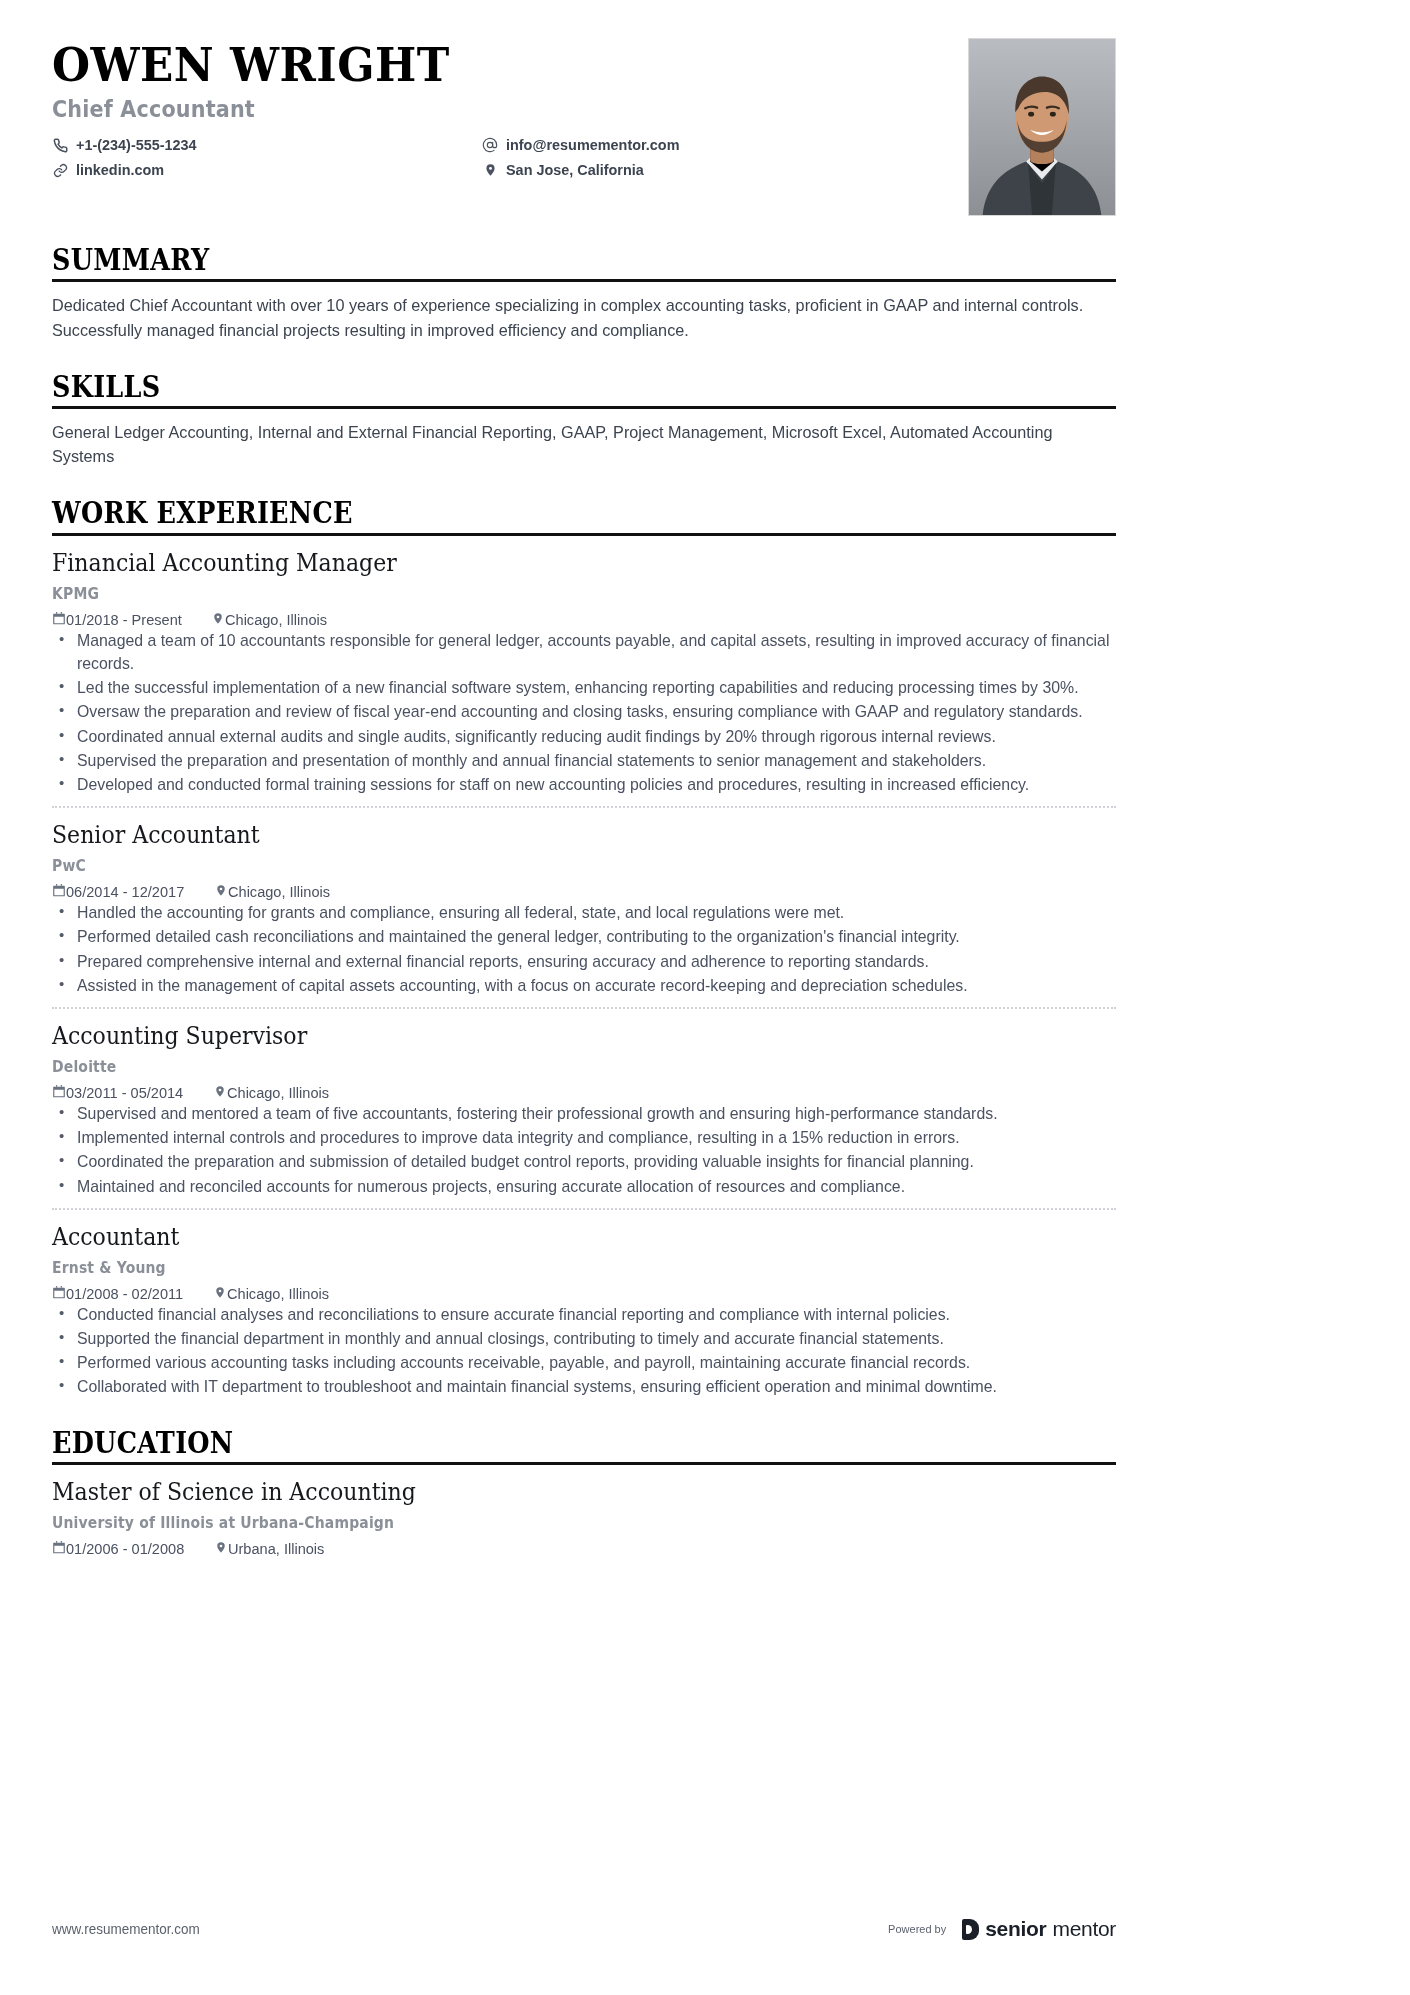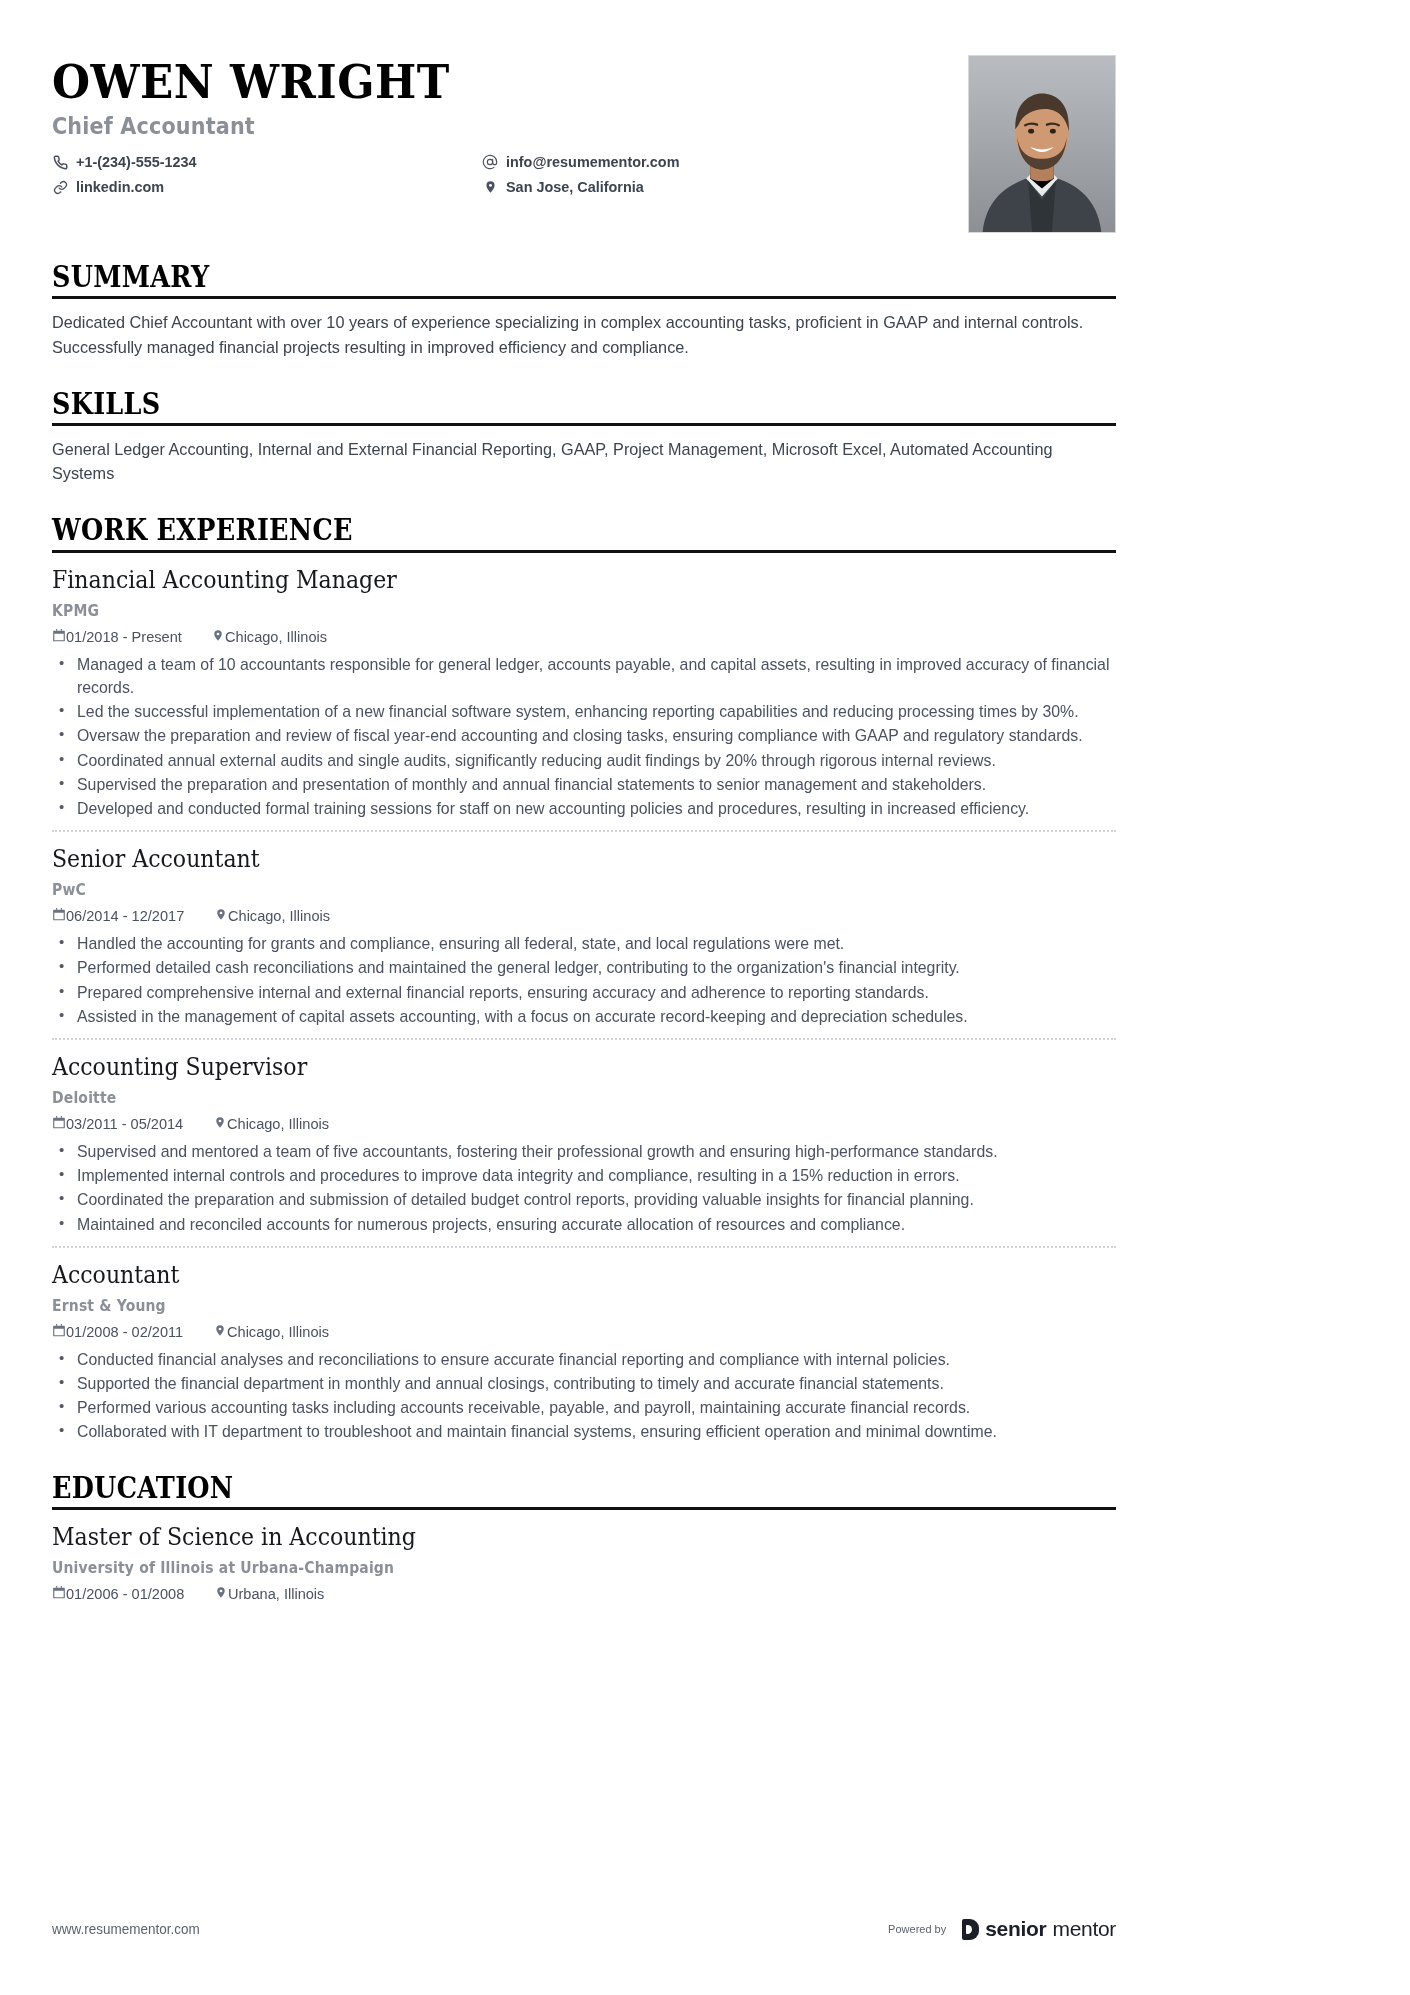--- a/index.html
+++ b/index.html
@@ -10,21 +10,21 @@
   body {
     font-family: "Liberation Sans", sans-serif;
     color: #3c4450;
     -webkit-font-smoothing: antialiased;
   }
   .page {
     width: 1168px;
     min-height: 1995px;
     background: #fff;
     position: relative;
-    padding: 17px 52px;
+    padding: 0 52px;
   }
 
   
   .header {
     display: flex;
     justify-content: space-between;
     align-items: flex-start;
     padding-top: 36px;
   }
   .header-left { flex: 1 1 auto; padding-top: 4px; }
@@ -145,21 +145,20 @@
   .meta-item { display: flex; white-space: nowrap; }
   .meta-item .ic {
     width: 14px; height: 15px; display: inline-flex;
     align-items: center; justify-content: center; color: #6a7280; flex: 0 0 14px;
   }
   .meta-item .ic svg { display: block; }
   .meta-text { transform: scaleX(0.94); transform-origin: left center; }
 
   ul.bullets {
     list-style: none;
-    margin-top: 7px;
   }
   ul.bullets li {
     position: relative;
     padding-left: 25px;
     font-size: 16.6px;
     line-height: 1.4;
     color: #4a5160;
     margin-bottom: 1px;
   }
   ul.bullets li .btxt {

